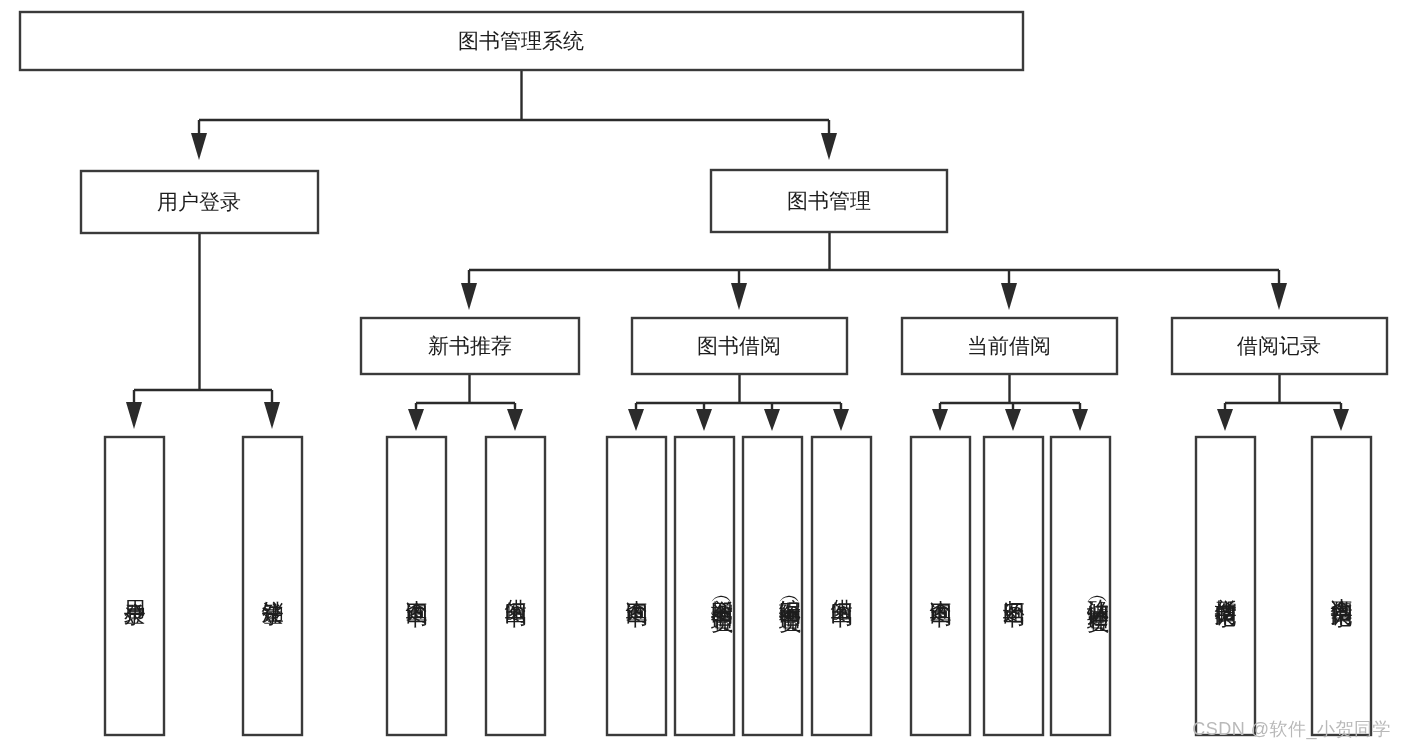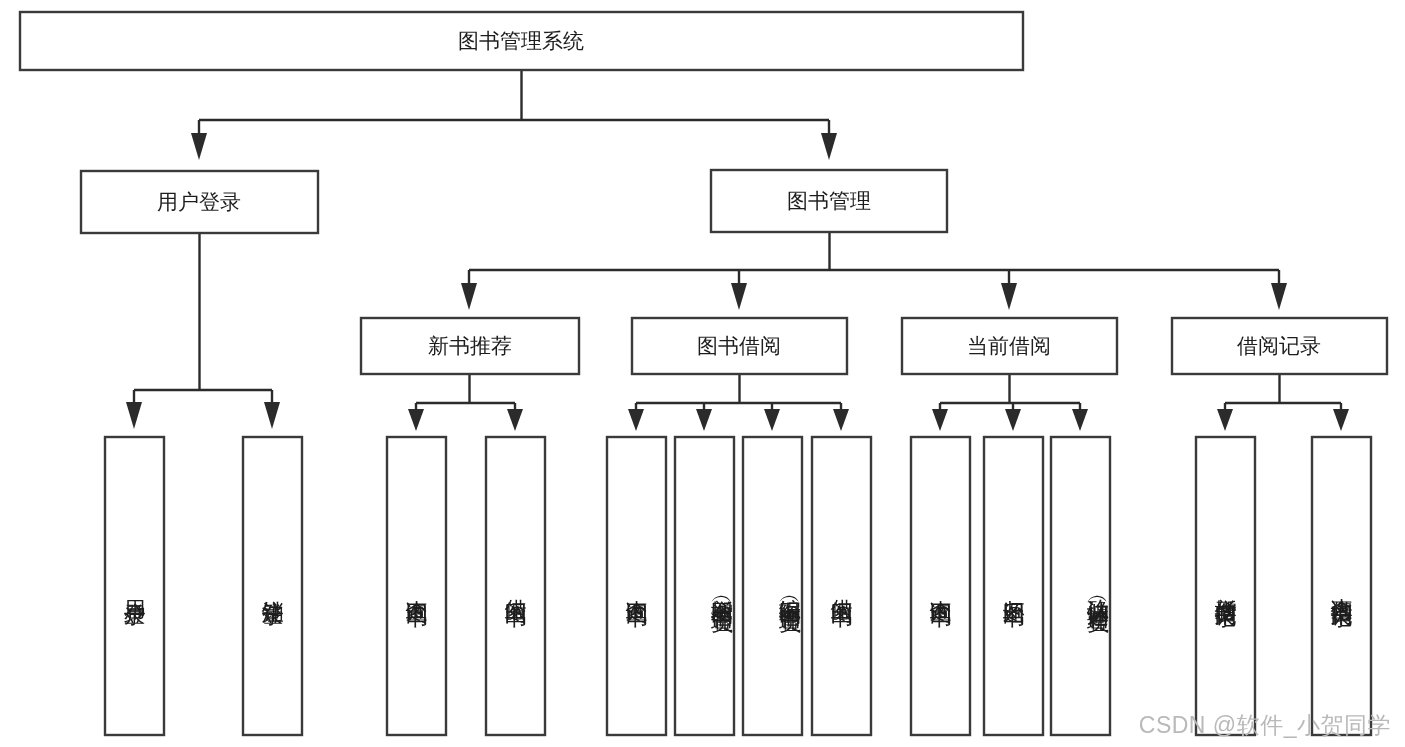--- a/index.html
+++ b/index.html
@@ -63,21 +63,21 @@
     letter-spacing: 2px;
     color: #1d1d1d;
     pointer-events: none;
     white-space: nowrap;
   }
   .watermark {
     position: absolute;
     right: 14px;
     bottom: 6px;
     font-family: "Liberation Sans", "DejaVu Sans", sans-serif;
-    font-size: 23px;
+    font-size: 18px;
     color: #b9b9b9;
     letter-spacing: 0.5px;
     user-select: none;
   }
 </style>
 </head>
 <body>
 
 <div id="diagram-root">
 

